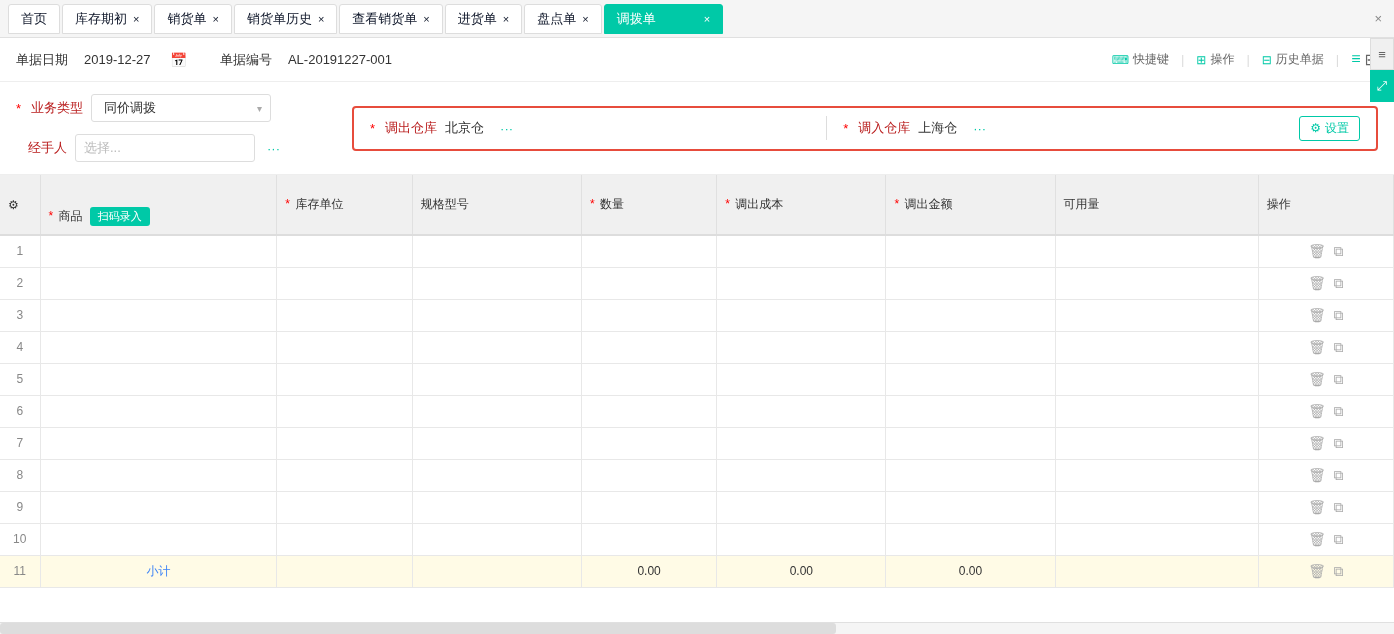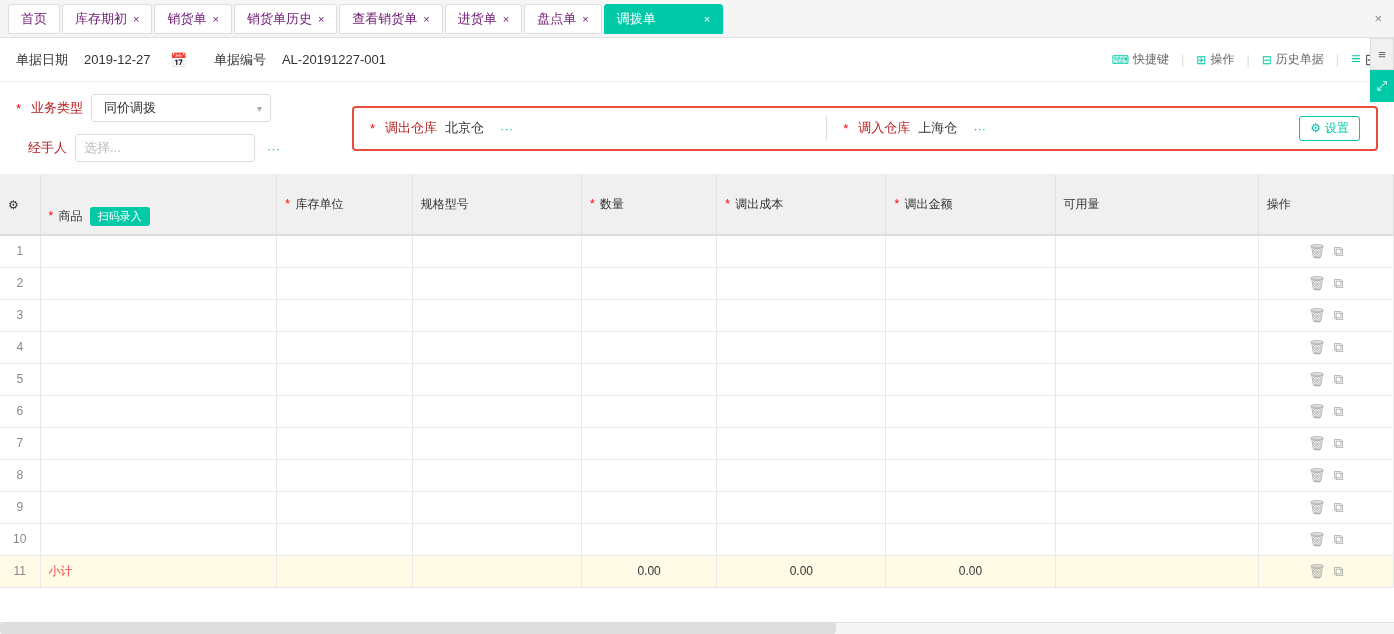--- a/index.html
+++ b/index.html
@@ -5,21 +5,21 @@
     * { box-sizing: border-box; margin: 0; padding: 0; }
     body { font-family: 'Microsoft YaHei', Arial, sans-serif; font-size: 13px; background: #fff; color: #333; overflow: hidden; }
 
     
     .tab-bar {
       display: flex; align-items: center; background: #f5f5f5; border-bottom: 1px solid #e0e0e0;
       height: 38px; padding: 0 8px; gap: 2px;
     }
     .tab {
       display: flex; align-items: center; padding: 0 12px; height: 30px; cursor: pointer;
-      font-size: 13px; color: #701a75; background: #fff; border: 1px solid #ddd;
+      font-size: 13px; color: #0f172a; background: #fff; border: 1px solid #ddd;
       border-radius: 3px 3px 0 0; gap: 6px; white-space: nowrap;
     }
     .tab.active { background: #00c9a7; color: #fff; border-color: #00c9a7; gap: 48px; }
     .tab .close-icon { color: inherit; font-size: 11px; cursor: pointer; }
     .tab-close-btn { background: none; border: none; cursor: pointer; font-size: 13px; padding: 0 4px; color: #888; height: 38px; }
 
     
     .main-container { display: flex; flex-direction: column; height: calc(634px - 38px); }
 
     
@@ -162,21 +162,21 @@
     <button class="tab-close-btn">×</button>
   </div>
 </div>
 
 <div class="main-container">
 
   <div class="toolbar-row">
     <span class="toolbar-label">单据日期</span>
     <span class="toolbar-value">2019-12-27</span>
     <span class="toolbar-date-icon">📅</span>
-    <span class="toolbar-label" style="margin-left:10px;">单据编号</span>
+    <span class="toolbar-label" style="margin-left:16px;">单据编号</span>
     <span class="toolbar-value">AL-20191227-001</span>
 
     <div class="toolbar-right">
       <div class="toolbar-action">
         <span style="color:#00c9a7;">⌨</span>
         <span>快捷键</span>
       </div>
       <span class="action-divider">|</span>
       <div class="toolbar-action">
         <span style="color:#00c9a7;">⊞</span>
@@ -416,21 +416,21 @@
       <td></td>
       <td></td>
       <td></td>
       <td class="col-ops">
         <span class="op-icon">🗑</span>
         <span class="op-icon">⧉</span>
       </td>
     </tr>
           <tr class="subtotal-row">
       <td class="row-num subtotal-label" colspan="1">11</td>
-      <td colspan="1" style="text-align: left; color: #ef4444;">小计</td>
+      <td colspan="1" style="text-align: center; color: #3b82f6;">小计</td>
       <td colspan="1"></td>
       <td colspan="1"></td>
       <td style="text-align:center; color:#333;">0.00</td>
       <td style="text-align:center; color:#333;">0.00</td>
       <td style="text-align:center; color:#333;">0.00</td>
       <td></td>
       <td class="col-ops">
         <span class="op-icon">🗑</span>
         <span class="op-icon">⧉</span>
       </td>

